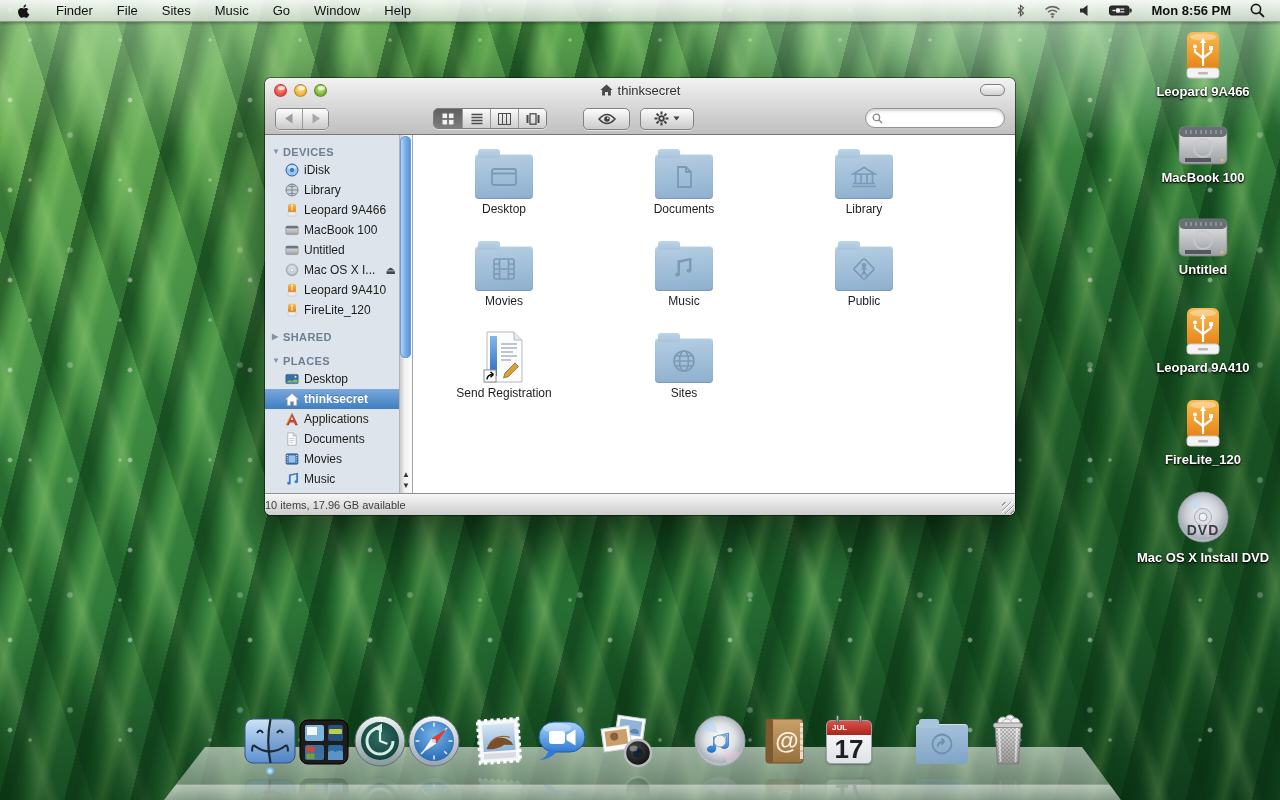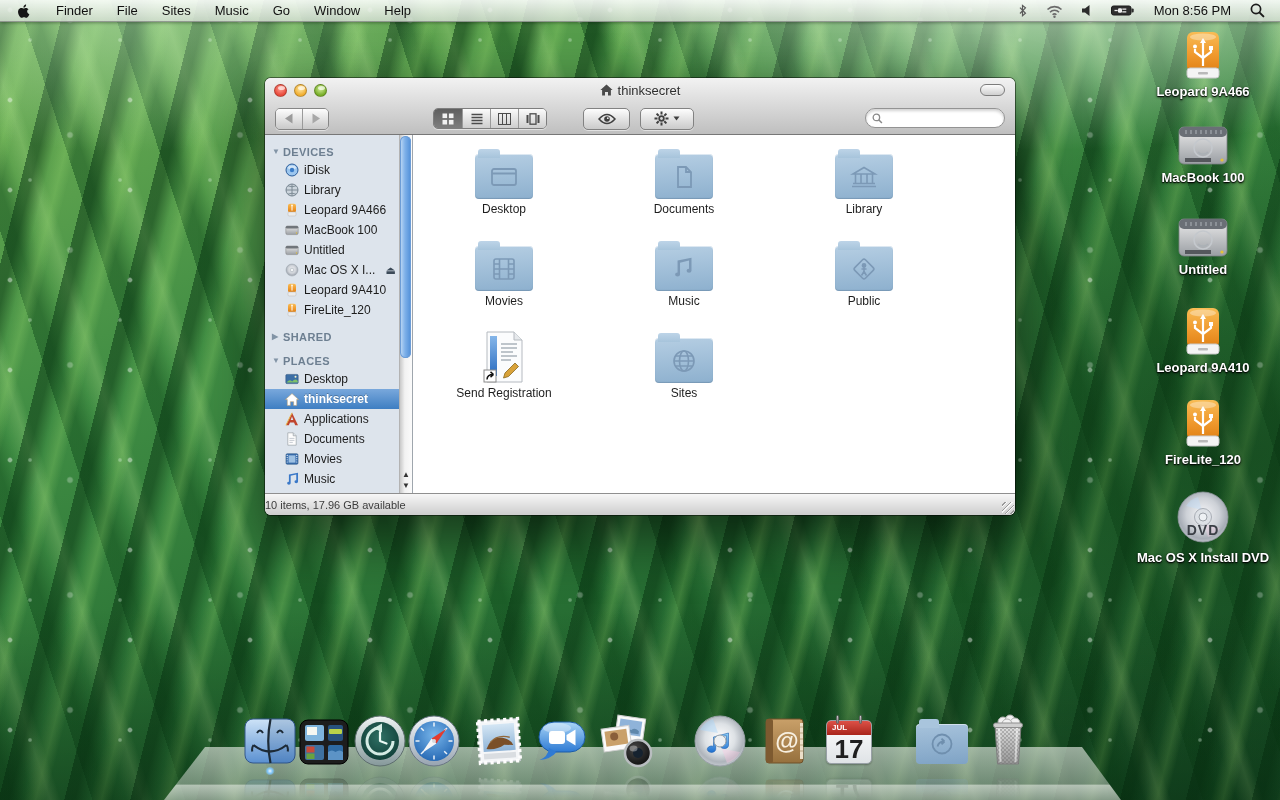--- a/index.html
+++ b/index.html
@@ -29,21 +29,21 @@
   
   .menubar { position:absolute; left:0; top:0; width:1280px; height:22px; z-index:50;
     background:linear-gradient(rgba(252,254,252,0.9), rgba(212,222,210,0.84));
     border-bottom:1px solid rgba(50,60,50,0.5);
     box-shadow:0 1px 3px rgba(0,0,0,0.35);
     display:flex; align-items:center; font-size:13px; color:#111; }
   .mb-left { display:flex; align-items:center; height:100%; }
   .apple { padding:0 14px 0 16px; display:flex; align-items:center; height:100%; }
   .mb-item { padding:0 12px; height:100%; display:flex; align-items:center; }
   .mb-item.app-name { font-weight:normal; }
-  .mb-right { margin-left:auto; display:flex; align-items:center; height:100%; gap:4px; padding-right:8px; }
+  .mb-right { margin-left:auto; display:flex; align-items:center; height:100%; gap:4px; padding-right:8px;font-weight:bold; }
   .mb-status { padding:0 7px; height:100%; display:flex; align-items:center; }
   .mb-clock { padding:0 8px; font-size:13px; }
 
   
   .finder-window { position:absolute; left:265px; top:78px; width:750px; height:437px;
     border-radius:6px; overflow:hidden; z-index:20;
     box-shadow:0 22px 55px rgba(0,0,0,0.55), 0 0 0 1px rgba(0,0,0,0.45);
     background:#fff; }
   .window-chrome { height:57px; background:linear-gradient(#f2f2f2, #d6d6d6 55%, #bfbfbf);
     border-bottom:1px solid #777; position:relative; }

